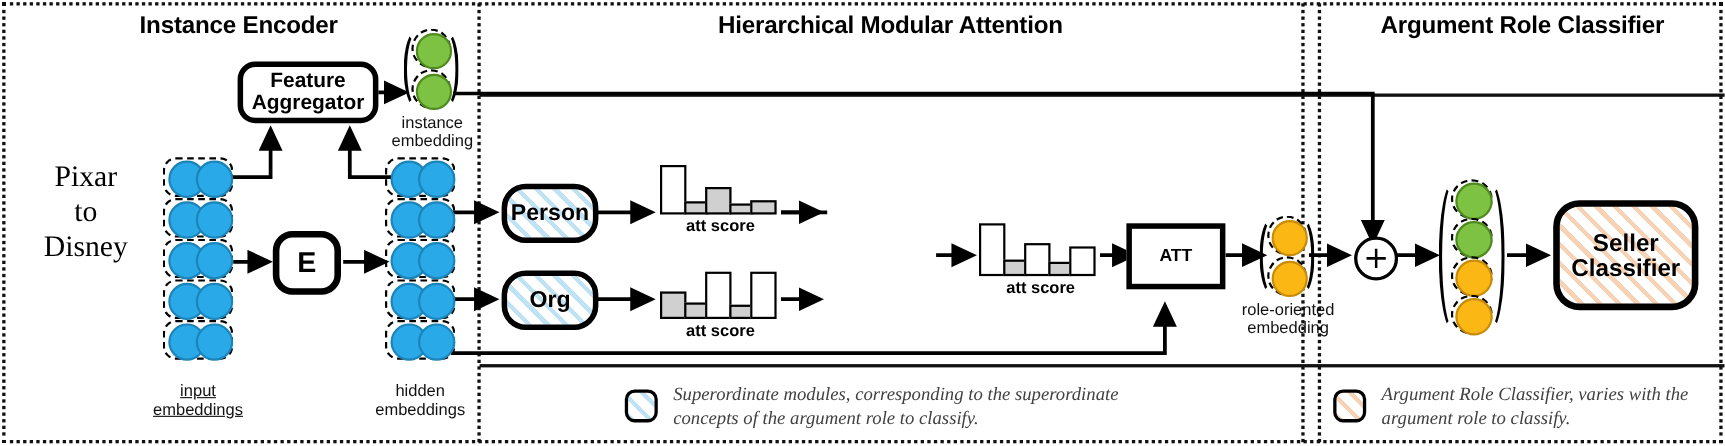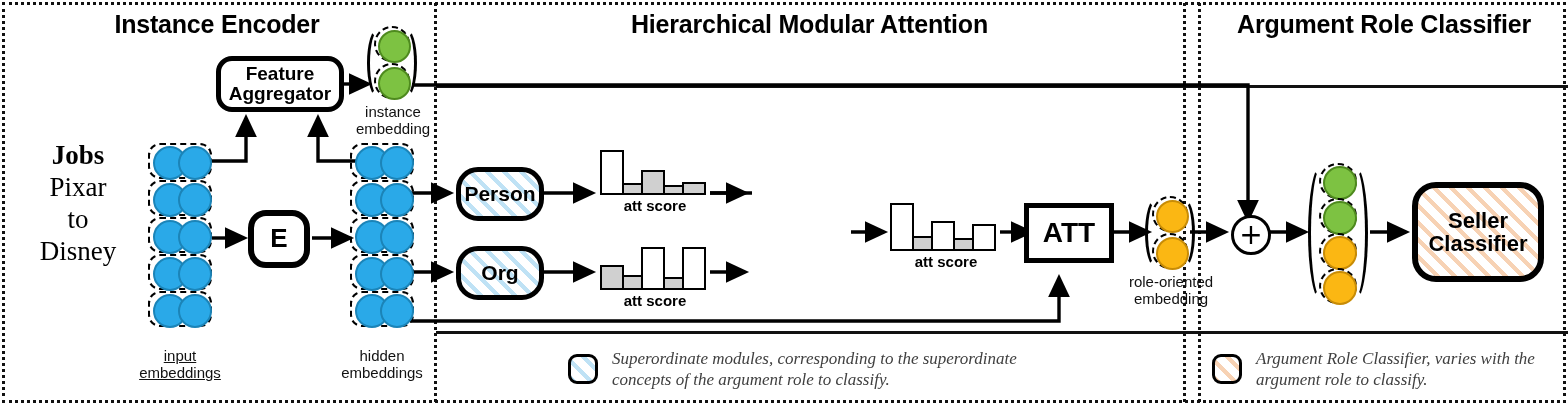--- a/index.html
+++ b/index.html
@@ -9,21 +9,21 @@
   
   .frame{position:absolute;inset:2px;border:3px dotted #111;box-sizing:border-box;}
 
   
   .vdiv{position:absolute;top:3px;bottom:3px;width:0;border-left:3px dotted #111;}
 
   
   .hrule{position:absolute;height:0;border-top:3px solid #111;}
 
   
-  .ptitle{position:absolute;font-weight:bold;font-size:25px;letter-spacing:-.2px;
+  .ptitle{position:absolute;font-weight:bold;font-size:22px;letter-spacing:-.2px;
           color:#000;white-space:nowrap;text-align:center;}
 
   
   .lbl{position:absolute;font-size:15px;color:#111;text-align:center;line-height:1.12;white-space:nowrap;}
   .wordcol{position:absolute;text-align:center;line-height:1.0;}
   .word{font-family:"Liberation Serif",serif;font-size:27px;color:#000;}
   .word.b{font-weight:bold;}
   .word.i{font-style:italic;}
 
   
@@ -139,21 +139,20 @@
 
       <path d="M1190,232 L1225,232" marker-end="url(#ahb)"></path>
 
       <path d="M1268,232 L1305,232" marker-end="url(#ahb)"></path>
 
       <path d="M1370,232 L1406,232" marker-end="url(#ahb)"></path>
     </g>
   </svg>
 
   <div class="wordcol" style="left:18px;top:142px;width:120px;">
-    <div class="word b">Jobs</div>
     <div class="word" style="margin-top:5px;">Pixar</div>
     <div class="word" style="margin-top:5px;">to</div>
     <div class="word" style="margin-top:5px;">Disney</div>
   </div>
 
   <div class="embgroup" style="left:148px;top:143px;width:64px;height:182px;">
 
     <div class="dashring" style="left:0;top:0;width:64px;height:36px;"></div>
     <div class="circ c-blue" style="left:5px;top:3px;width:30px;height:30px;"></div>
     <div class="circ c-blue" style="left:30px;top:3px;width:30px;height:30px;"></div>
@@ -258,21 +257,21 @@
     <div class="bars" style="height:48px;">
       <div class="bar e" style="width:24px;height:48px;"></div>
       <div class="bar f" style="width:22px;height:15px;"></div>
       <div class="bar e" style="width:24px;height:30px;"></div>
       <div class="bar f" style="width:22px;height:13px;"></div>
       <div class="bar e" style="width:24px;height:27px;"></div>
     </div>
     <div class="cap" style="top:50px;">att score</div>
   </div>
 
-  <div class="sqbox" style="left:1024px;top:203px;width:90px;height:60px;font-size:28px;">
+  <div class="sqbox" style="left:1024px;top:203px;width:90px;height:60px;font-size:16px;">
     <span>ATT</span>
   </div>
 
   <div class="embgroup" style="left:1146px;top:196px;width:48px;height:74px;">
     <div class="brk l" style="left:-1px;top:2px;width:22px;height:70px;"></div>
     <div class="brk r" style="left:27px;top:2px;width:22px;height:70px;"></div>
     <div class="dashring" style="left:6px;top:0px;width:36px;height:36px;border-radius:50%;"></div>
     <div class="circ c-orange" style="left:10px;top:4px;width:29px;height:29px;"></div>
     <div class="dashring" style="left:6px;top:37px;width:36px;height:36px;border-radius:50%;"></div>
     <div class="circ c-orange" style="left:10px;top:41px;width:29px;height:29px;"></div>

